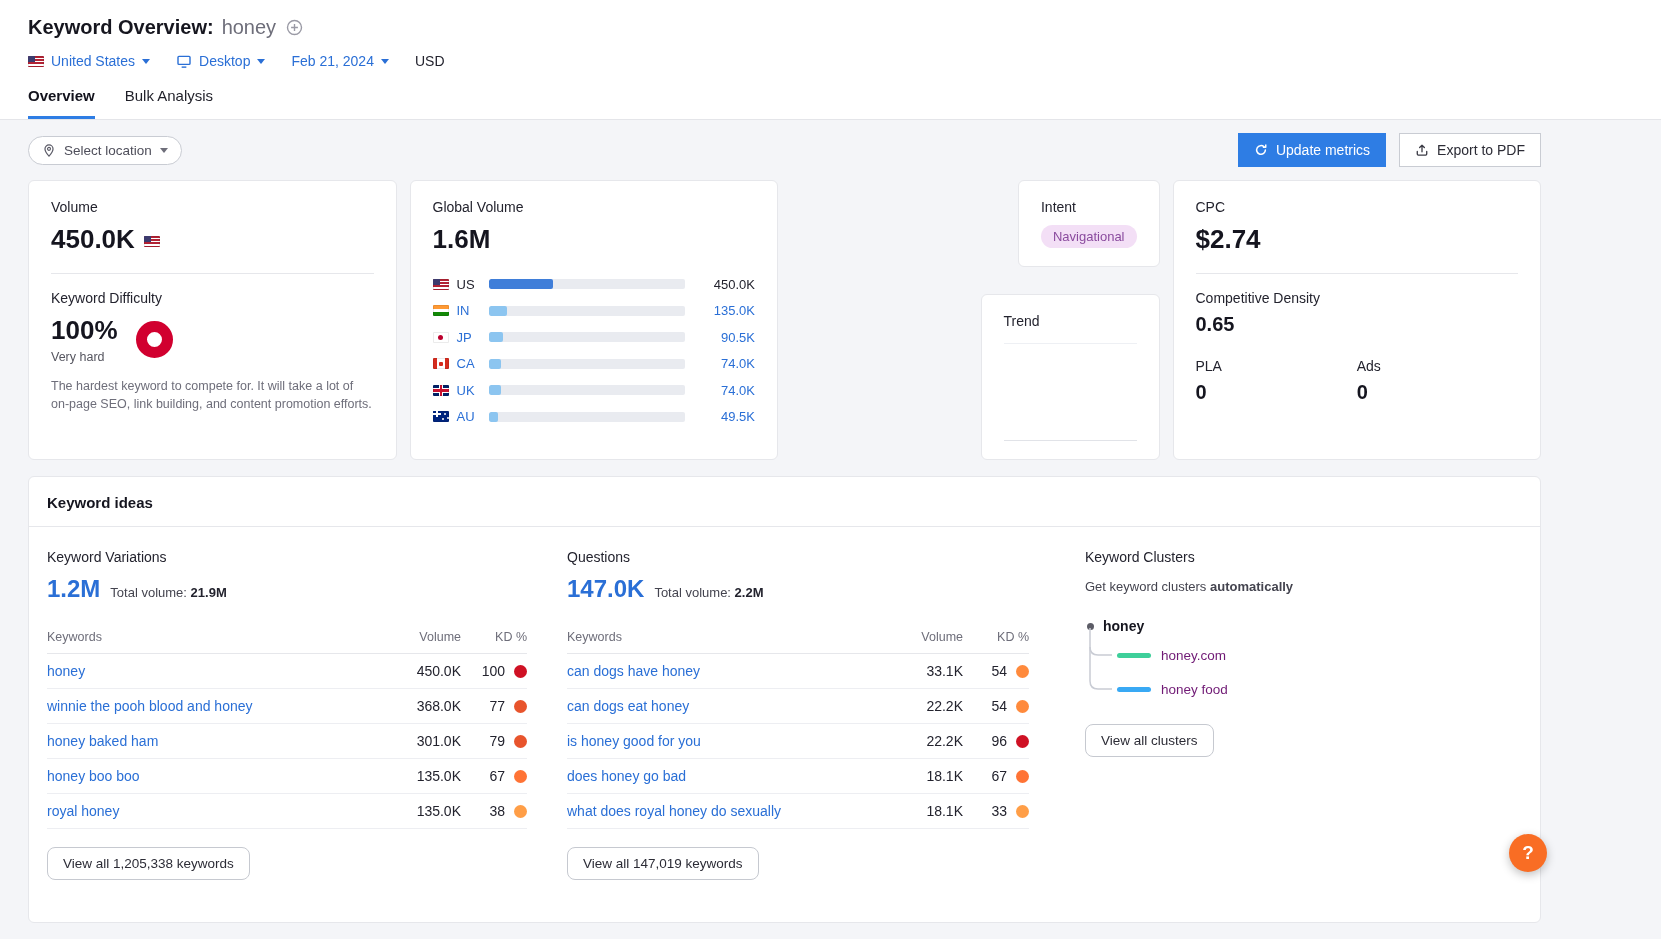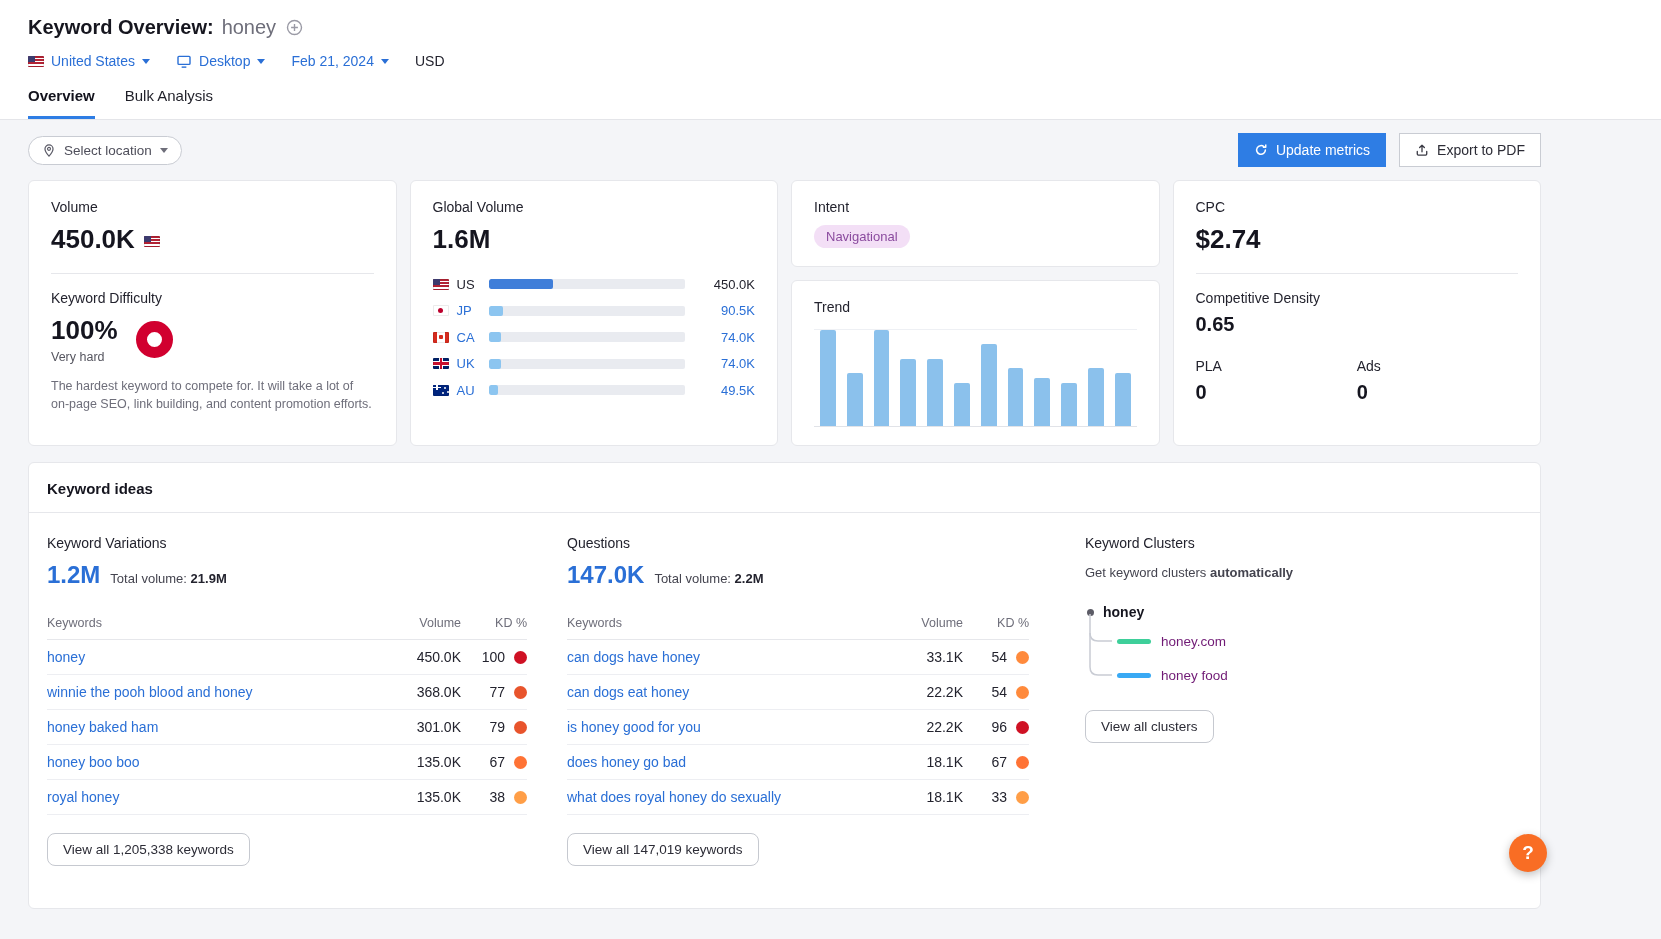--- a/index.html
+++ b/index.html
@@ -80,21 +80,21 @@
   .gv-list { margin-top: 16px; }
   .gv-row { display: grid; grid-template-columns: 24px 32px 1fr 58px; align-items: center; height: 26.5px; font-size: 13px; }
   .gv-row.other { margin-top: 6px; }
   .gv-code { color: #23232e; }
   .gv-code.link, .gv-val.link { color: var(--link-blue, #2a6fd6); cursor: pointer; }
   .gv-bar { position: relative; height: 10px; background: #e9ebf0; border-radius: 2px; overflow: hidden; margin-right: 12px; }
   .gv-fill { position: absolute; left: 0; top: 0; bottom: 0; border-radius: 2px; }
   .gv-val { text-align: right; color: #23232e; }
 
   
-  .stack-col { display: flex; flex-direction: column; gap: 13px; }
+  .stack-col { display: flex; flex-direction: column; gap: 27px; align-items: flex-end; }
   .intent-card { flex: none; }
   .intent-badge { display: inline-block; margin-top: 10px; padding: 4px 12px; border-radius: 13px; font-size: 13px; background: var(--intent-bg, #f3dff6); color: var(--intent-text, #8a4a9e); }
   .trend-card { flex: 1; display: flex; flex-direction: column; }
   .trend-chart { flex: 1; display: flex; align-items: flex-end; gap: 11px; margin-top: 14px; padding: 0 6px; border-top: 1px solid #eef0f4; border-bottom: 1px solid #e1e3e8; min-height: 98px; }
   .trend-bar { flex: 1; border-radius: 2px 2px 0 0; }
 
   
   .sub-value { font-size: 20px; font-weight: 700; color: #15151f; margin-top: 7px; }
   .pla-ads-row { display: grid; grid-template-columns: 1fr 1fr; margin-top: 22px; }
 
@@ -249,20 +249,28 @@
       <div class="card-title">Global Volume</div>
       <div class="big-value">1.6M</div>
       <div class="gv-list">
           <div class="gv-row">
             <span class="flag flag-us"></span>
             <span class="gv-code">US</span>
             <span class="gv-bar">
               <span class="gv-fill" style="width: 33%; background: rgb(63, 126, 217);"></span>
             </span>
             <span class="gv-val">450.0K</span>
+          </div>
+          <div class="gv-row">
+            <span class="flag flag-in"></span>
+            <span class="gv-code link">IN</span>
+            <span class="gv-bar">
+              <span class="gv-fill" style="width: 9.5%; background: rgb(140, 197, 240);"></span>
+            </span>
+            <span class="gv-val link">135.0K</span>
           </div>
           <div class="gv-row">
             <span class="flag flag-jp"></span>
             <span class="gv-code link">JP</span>
             <span class="gv-bar">
               <span class="gv-fill" style="width: 7.5%; background: rgb(140, 197, 240);"></span>
             </span>
             <span class="gv-val link">90.5K</span>
           </div>
           <div class="gv-row">

